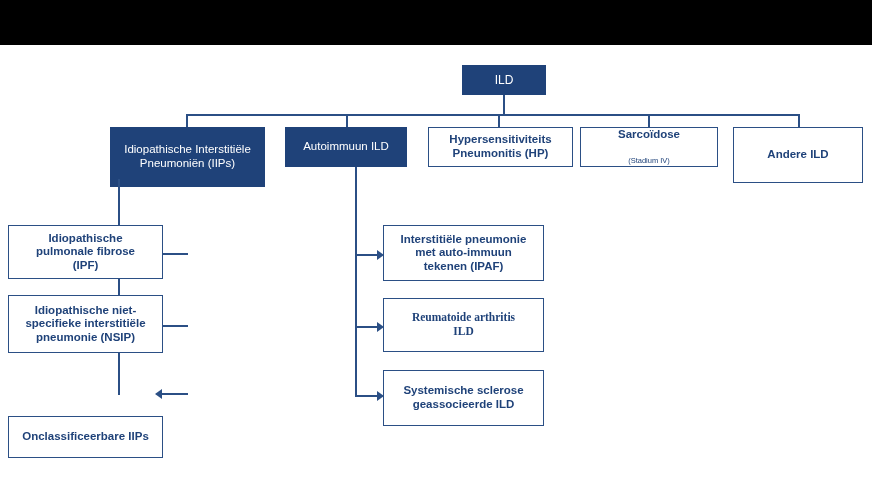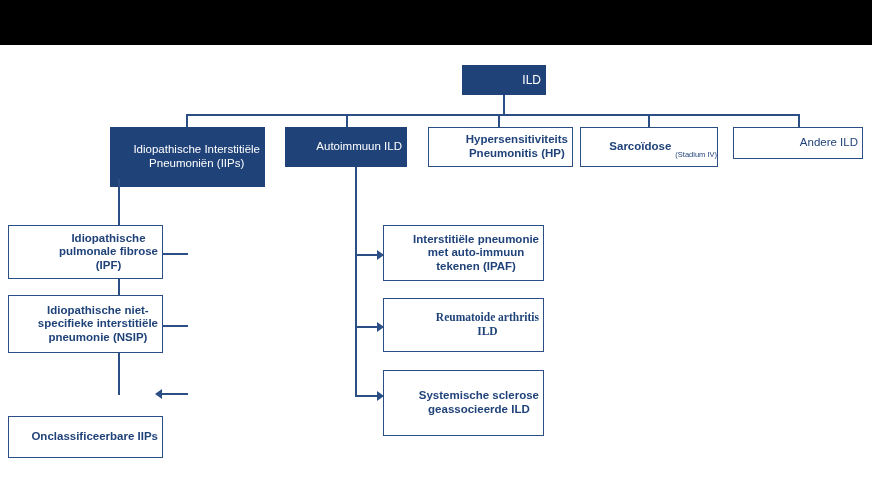--- a/index.html
+++ b/index.html
@@ -25,21 +25,21 @@
     top: 45px;
     width: 872px;
     height: 446px;
     background: #ffffff;
   }
   .node {
     position: absolute;
     box-sizing: border-box;
     display: flex;
     align-items: center;
-    justify-content: flex-end;
+    justify-content: center;
     text-align: center;
     line-height: 1.18;
   }
   .node-filled {
     background: #1f4279;
     border: 1px solid #1f4279;
     color: #ffffff;
   }
   .node-outline {
     background: #ffffff;
@@ -125,26 +125,26 @@
 
     <div class="node node-filled f11" style="left:285px; top:82px; width:122px; height:40px;">
       <span class="label">Autoimmuun ILD</span>
     </div>
 
     <div class="node node-outline f11b" style="left:428px; top:82px; width:145px; height:40px;">
       <span class="label">Hypersensitiviteits
 Pneumonitis (HP)</span>
     </div>
 
-    <div class="node node-outline f11b" style="left:580px; top:82px; width:138px; height:40px; flex-direction:row;">
+    <div class="node node-outline f11b" style="left:580px; top:82px; width:138px; height:40px; flex-direction:column;">
       <span class="label">Sarcoïdose</span>
       <span class="sub">(Stadium IV)</span>
     </div>
 
-    <div class="node node-outline f11" style="left:733px; top:82px; width:130px; height:32px;">
+    <div class="node node-outline f11" style="left:733px; top:82px; width:130px; height:56px;font-weight:bold;">
       <span class="label">Andere ILD</span>
     </div>
 
     <div class="conn" style="left:118px; top:134px; width:2px; height:216px;"></div>
 
     <div class="conn" style="left:160px; top:208px; width:28px; height:2px;"></div>
     <div class="arrow-left" style="left:155px; top:204px;"></div>
 
     <div class="conn" style="left:160px; top:280px; width:28px; height:2px;"></div>
     <div class="arrow-left" style="left:155px; top:276px;"></div>
@@ -183,19 +183,19 @@
       <span class="label">Interstitiële pneumonie
 met auto-immuun
 tekenen (IPAF)</span>
     </div>
 
     <div class="node node-outline f11b" style="left:383px; top:253px; width:161px; height:54px;font-family:Liberation Serif, serif;">
       <span class="label">Reumatoide arthritis
 ILD</span>
     </div>
 
-    <div class="node node-outline f11b" style="left:383px; top:325px; width:161px; height:66px;">
+    <div class="node node-outline f11b" style="left:383px; top:325px; width:161px; height:56px;">
       <span class="label">Systemische sclerose
 geassocieerde ILD</span>
     </div>
 
   </div>
 </div>
 
 </body></html>

